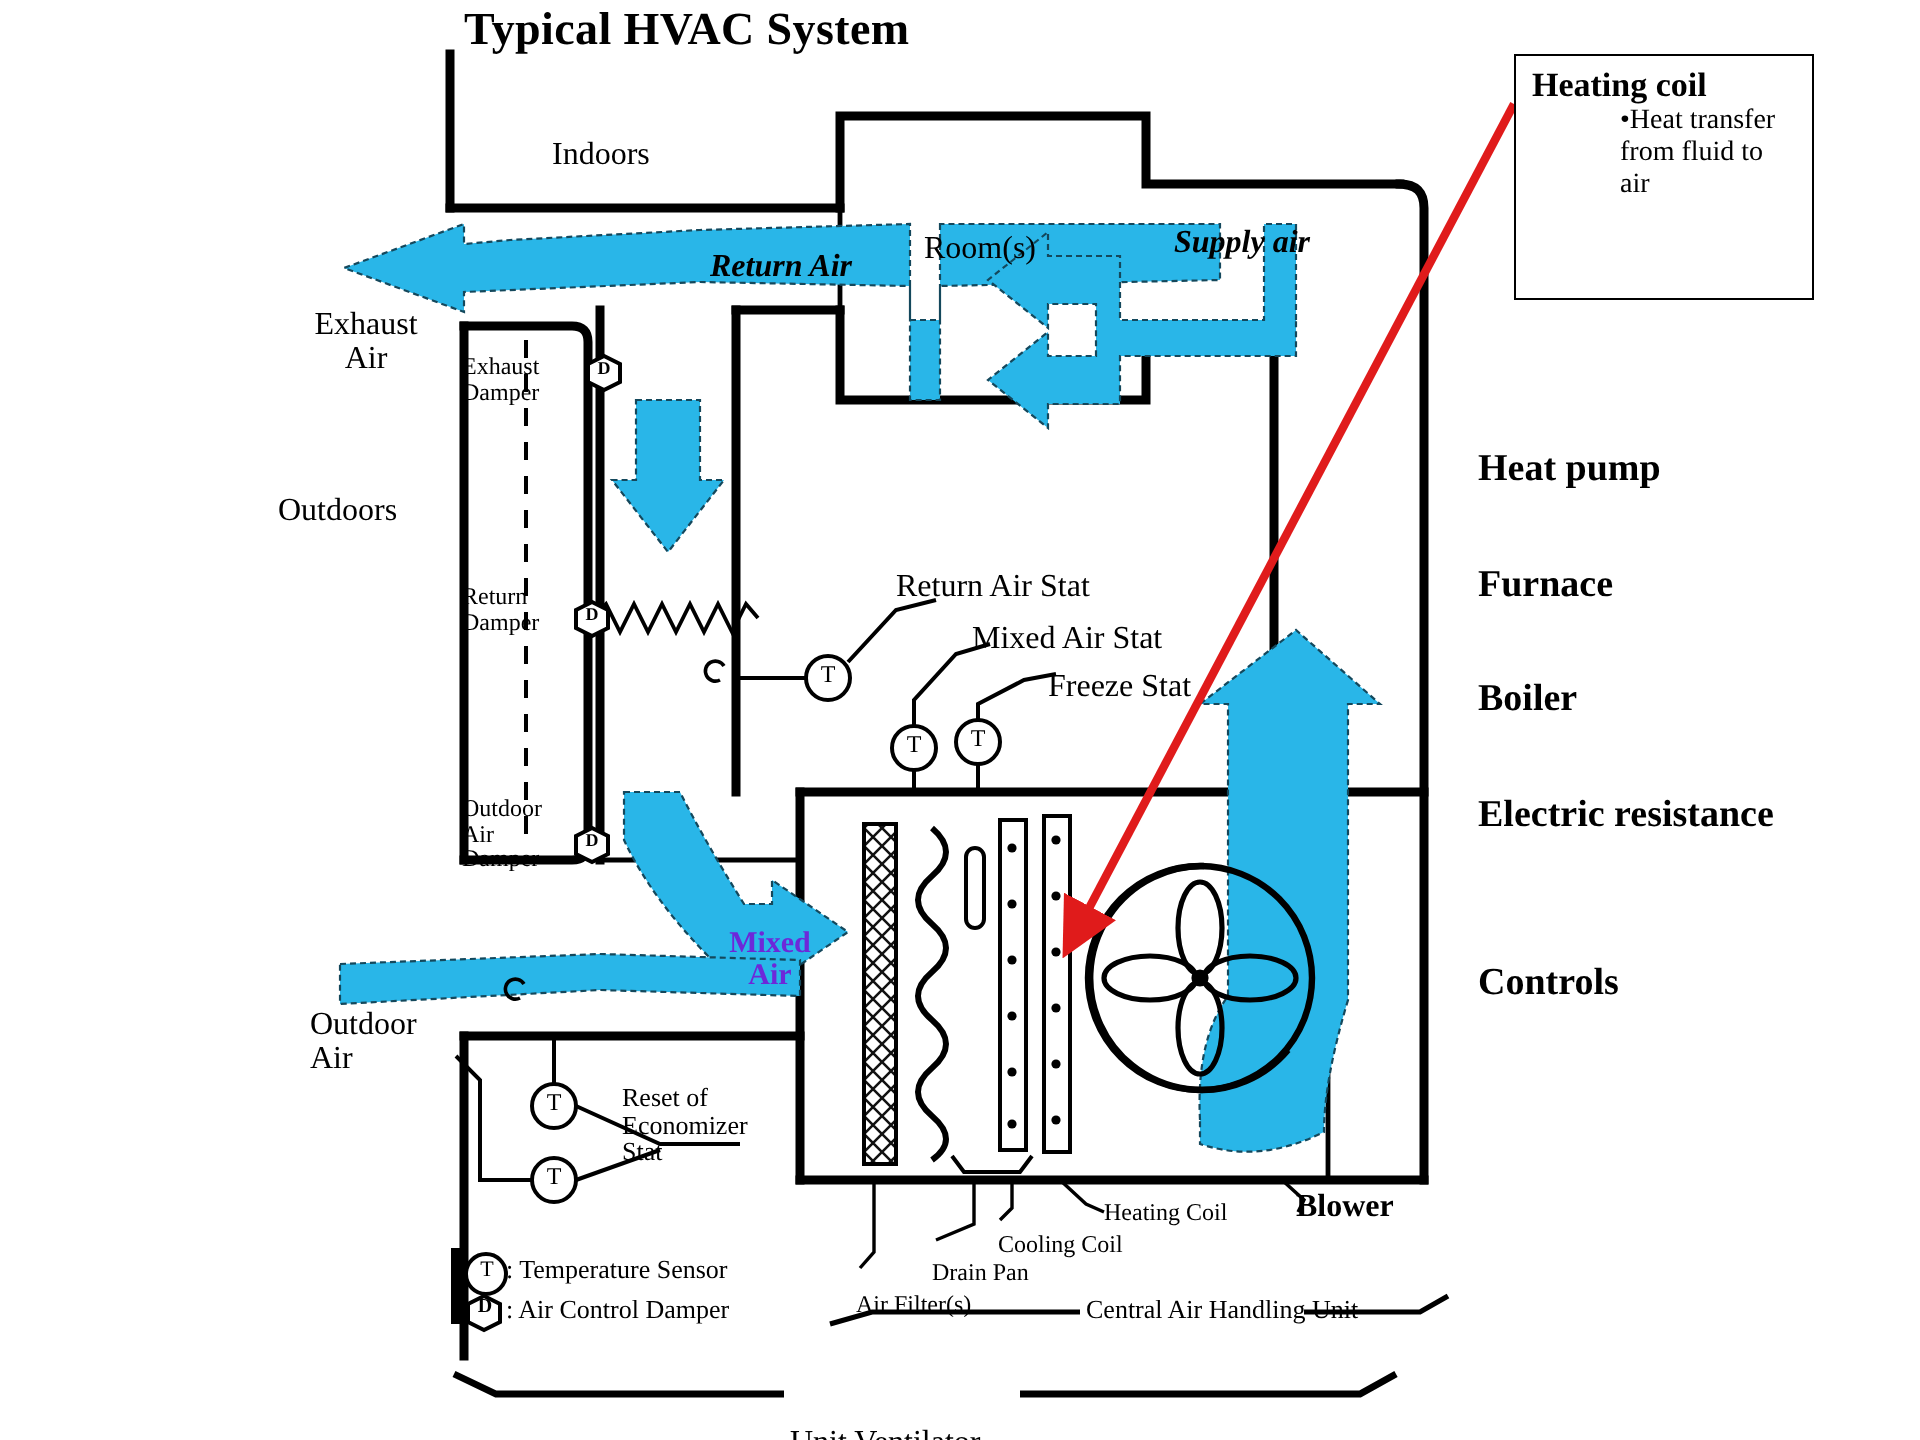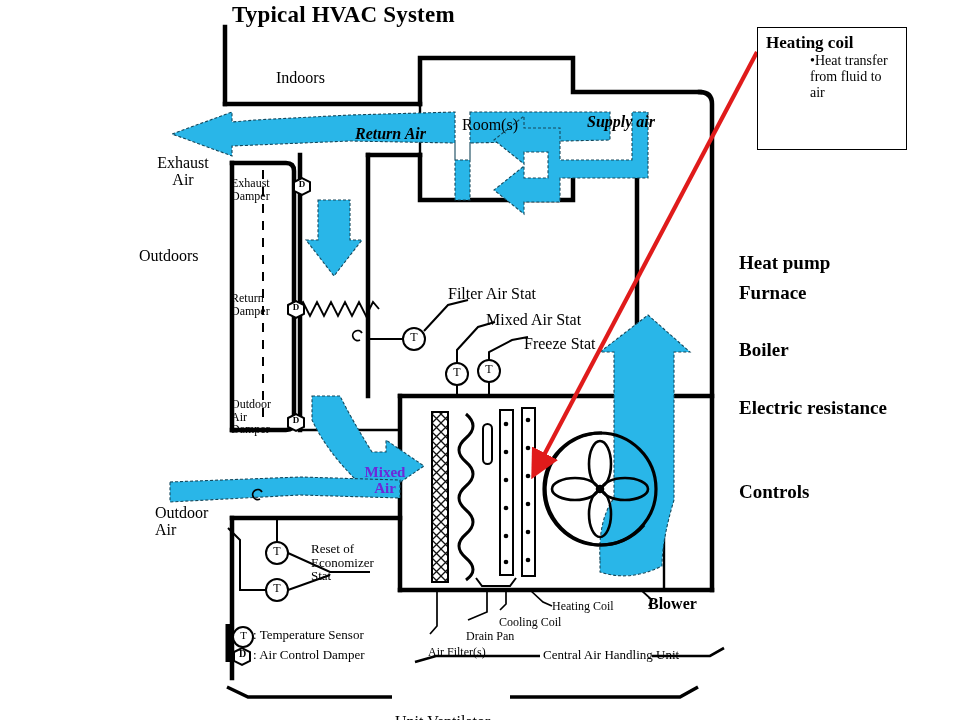--- a/index.html
+++ b/index.html
@@ -212,21 +212,21 @@
 Air</div>
 
   <div class="txt d-lab-xs" style="left:231px;top:177px;">Exhaust
 Damper</div>
   <div class="txt d-lab-xs" style="left:231px;top:292px;">Return
 Damper</div>
   <div class="txt d-lab-xs" style="left:231px;top:398px;">Outdoor
 Air
 Damper</div>
 
-  <div class="txt d-lab" style="left:448px;top:286px;">Filter Air Stat</div>
+  <div class="txt d-lab" style="left:448px;top:286px;">Return Air Stat</div>
   <div class="txt d-lab" style="left:486px;top:312px;">Mixed Air Stat</div>
   <div class="txt d-lab" style="left:524px;top:336px;">Freeze Stat</div>
 
   <div class="txt d-lab-sm" style="left:311px;top:542px;">Reset of
 Economizer
 Stat</div>
 
   <div class="txt d-lab-xs" style="left:428px;top:646px;">Air Filter(s)</div>
   <div class="txt d-lab-xs" style="left:466px;top:630px;">Drain Pan</div>
   <div class="txt d-lab-xs" style="left:499px;top:616px;">Cooling Coil</div>
@@ -248,19 +248,19 @@
   <div class="txt ctr" style="left:270px;top:545px;width:14px;font-size:12px;">T</div>
   <div class="txt ctr" style="left:270px;top:582px;width:14px;font-size:12px;">T</div>
   <div class="txt ctr" style="left:237px;top:630px;width:13px;font-size:11px;">T</div>
   <div class="txt ctr" style="left:236px;top:649px;width:13px;font-size:10px;font-weight:bold;">D</div>
 
   <div class="callout">
     <div class="ct">Heating coil</div>
     <div class="cb">•Heat transfer from fluid to air</div>
   </div>
 
-  <div class="txt rlist" style="left:739px;top:225px;margin-top:28px;">Heat pump</div>
+  <div class="txt rlist" style="left:739px;top:225px;">Heat pump</div>
   <div class="txt rlist" style="left:739px;top:283px;">Furnace</div>
   <div class="txt rlist" style="left:739px;top:340px;">Boiler</div>
   <div class="txt rlist" style="left:739px;top:398px;">Electric resistance</div>
   <div class="txt rlist" style="left:739px;top:482px;">Controls</div>
 
 </div>
 
 </body></html>

